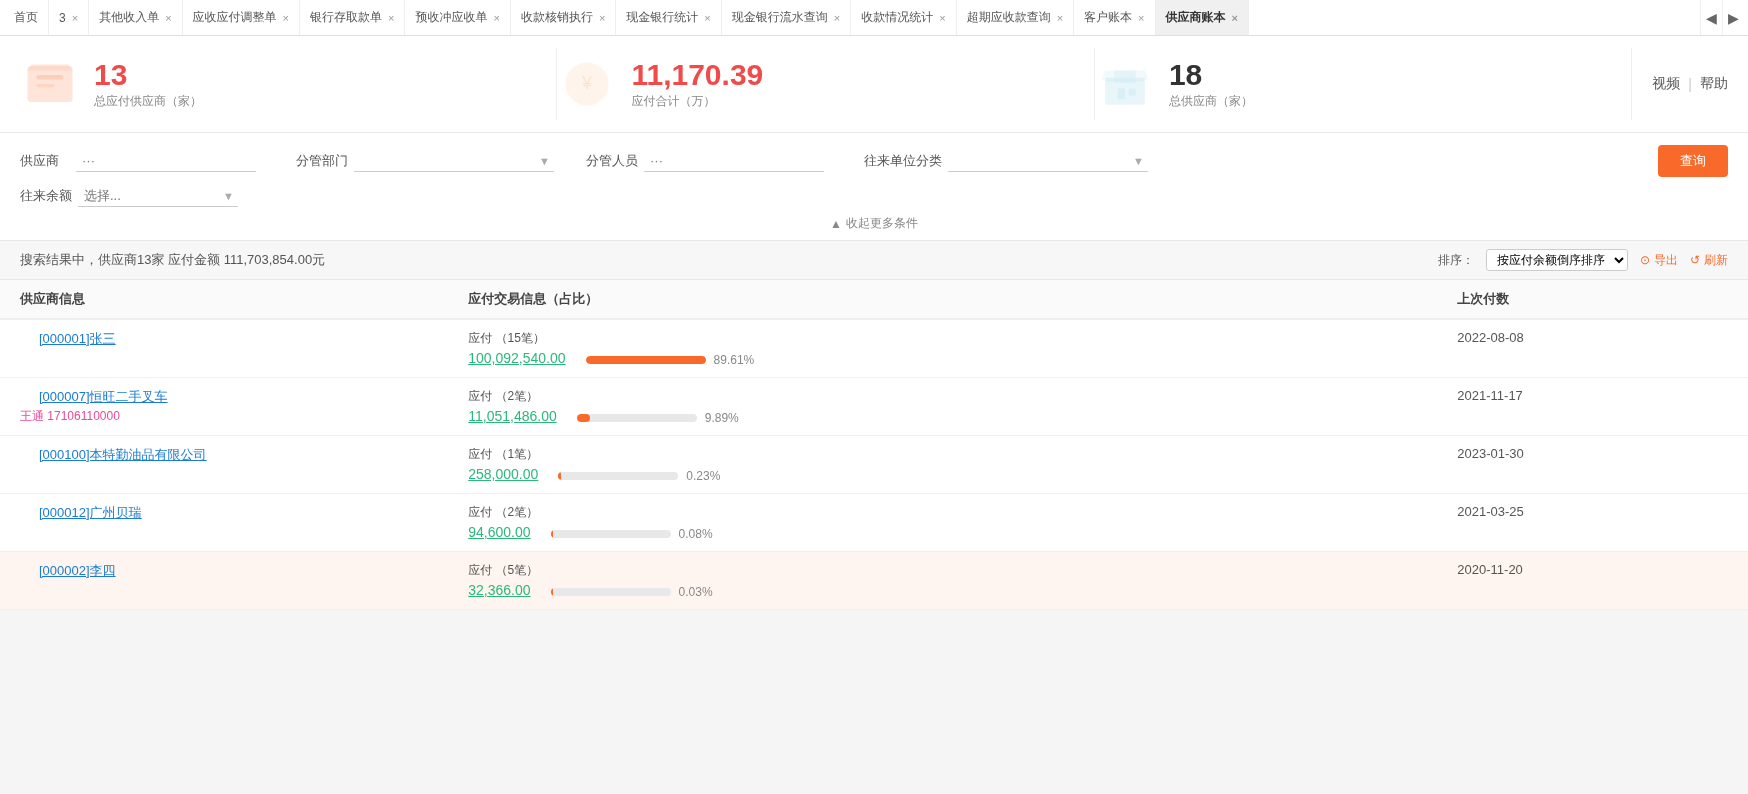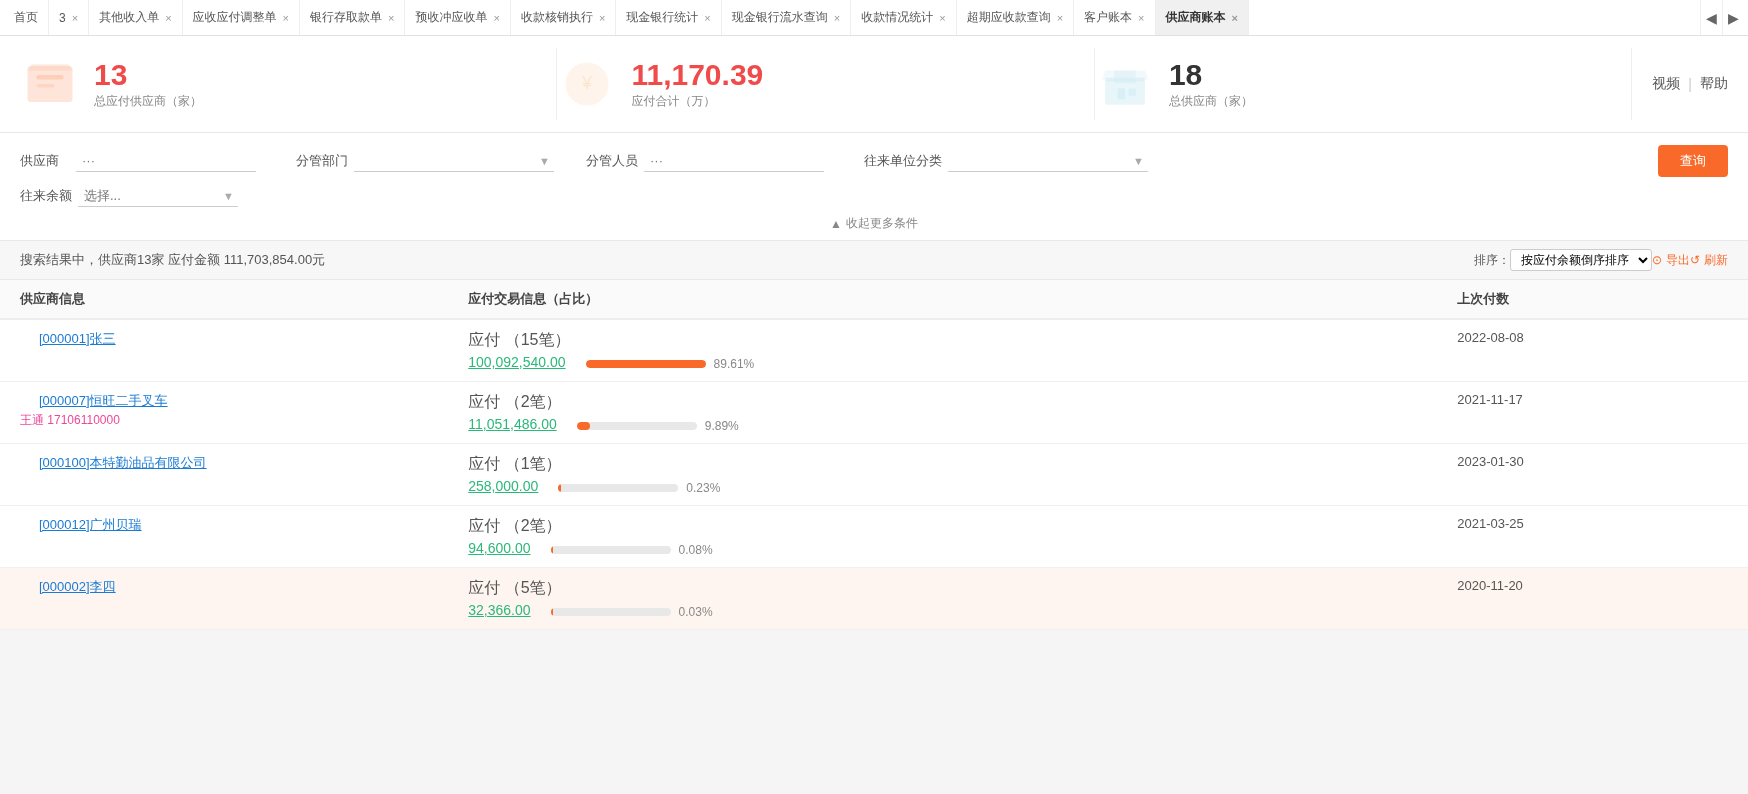--- a/index.html
+++ b/index.html
@@ -186,20 +186,21 @@
       background: #f7f7f7;
       padding: 8px 20px;
       border-bottom: 1px solid #e8e8e8;
       font-size: 13px;
       color: #555;
     }
     .result-bar-right {
       margin-left: auto;
       display: flex;
       align-items: center;
+      gap: 12px;
       justify-content: flex-end;
     }
     .sort-label { color: #555; font-size: 12px; }
     .sort-select {
       border: 1px solid #ccc;
       border-radius: 3px;
       padding: 2px 6px;
       font-size: 12px;
       background: #fff;
     }
@@ -260,21 +261,21 @@
       margin-top: 2px;
     }
     .amount-green {
       color: #2cb87a;
       font-size: 14px;
       font-weight: 500;
       text-decoration: underline;
       cursor: pointer;
     }
     .tx-info-label {
-      font-size: 16px;
+      font-size: 12px;
       color: #555;
       margin-bottom: 2px;
     }
     .bar-container {
       display: flex;
       align-items: center;
       gap: 8px;
       margin-top: 4px;
     }
     .progress-bar-bg {

